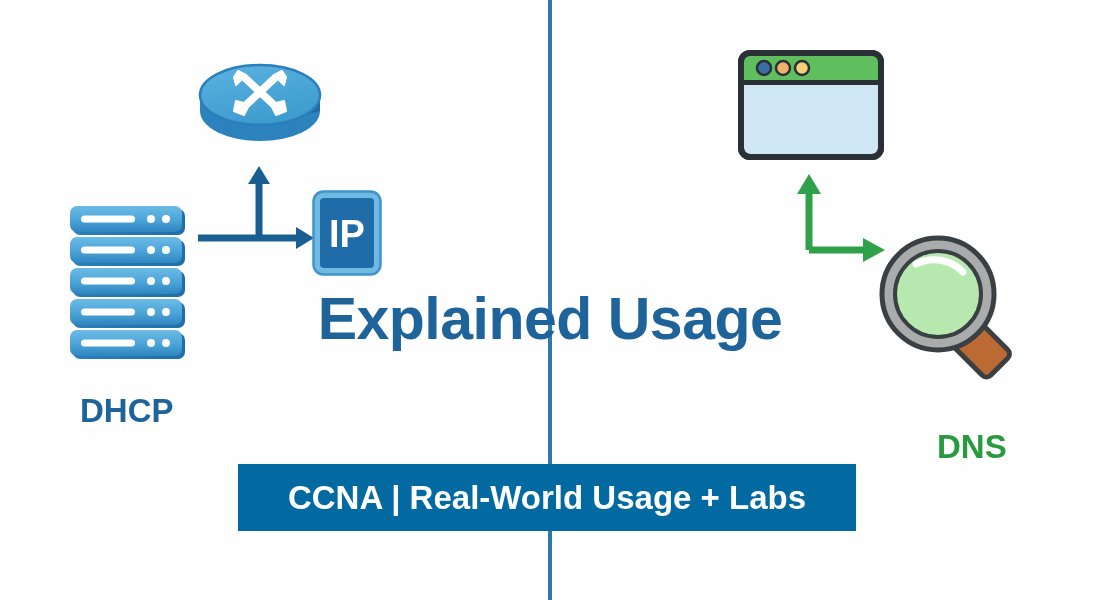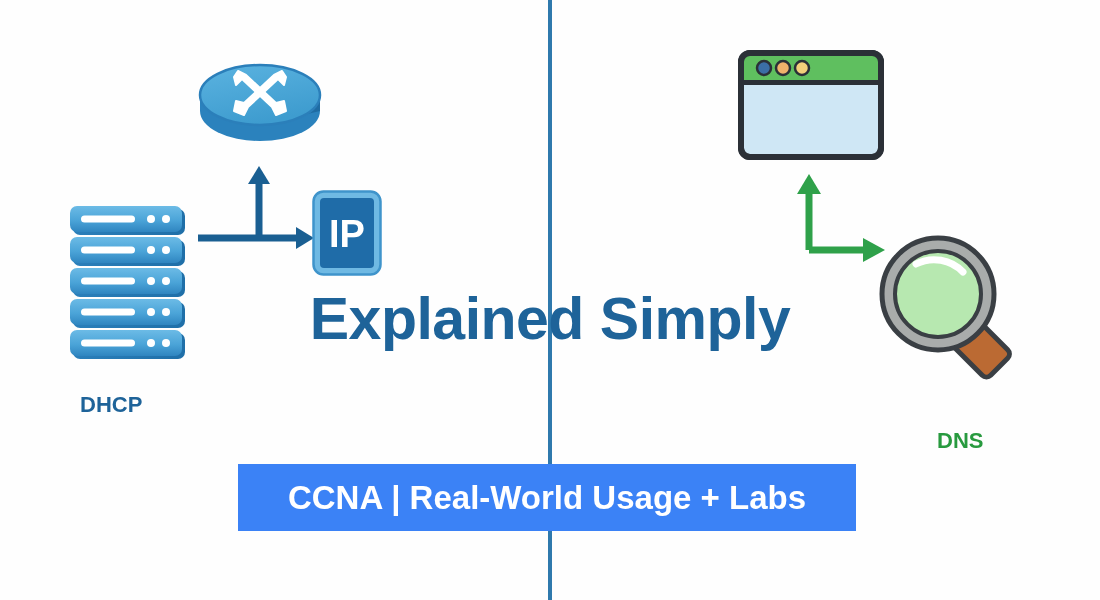--- a/index.html
+++ b/index.html
@@ -49,40 +49,40 @@
     white-space: nowrap;
   }
 
   
   .banner {
     position: absolute;
     left: 238px;
     top: 464px;
     width: 618px;
     height: 67px;
-    background: #3b82f6;
+    background: #0369a1;
     display: flex;
     align-items: center;
     justify-content: center;
   }
   .banner-text {
     font-family: "Liberation Sans", sans-serif;
     font-weight: bold;
     font-size: 33px;
     color: #ffffff;
     letter-spacing: 0px;
     white-space: nowrap;
   }
 
   
   .caption {
     position: absolute;
     font-family: "Liberation Sans", sans-serif;
     font-weight: bold;
-    font-size: 22px;
+    font-size: 33px;
     white-space: nowrap;
   }
   .caption-dhcp {
     left: 80px;
     top: 392px;
     color: #1e6399;
   }
   .caption-dns {
     left: 937px;
     top: 396px;
@@ -235,21 +235,21 @@
       <rect x="76" y="80" width="16" height="32" rx="4" fill="#9a9d9c" stroke="#3a3f44" stroke-width="5"></rect>
     </g>
 
     <circle cx="72" cy="66" r="56" fill="#a9acab" stroke="#3a3f44" stroke-width="5"></circle>
     <circle cx="72" cy="66" r="43" fill="#b7e8b0" stroke="#3a3f44" stroke-width="4"></circle>
 
     <path d="M50 36 A40 40 0 0 1 97 44" fill="none" stroke="#ffffff" stroke-width="7" stroke-linecap="round"></path>
   </svg>
 
   <div class="title-block">
-    <span class="title-line">Explained Simply</span>
+    <span class="title-line">Explained Usage</span>
   </div>
 
   <div class="banner">
     <span class="banner-text">CCNA | Real-World Usage + Labs</span>
   </div>
 
   <div class="caption caption-dhcp">DHCP</div>
   <div class="caption caption-dns">DNS</div>
 
 </div>

